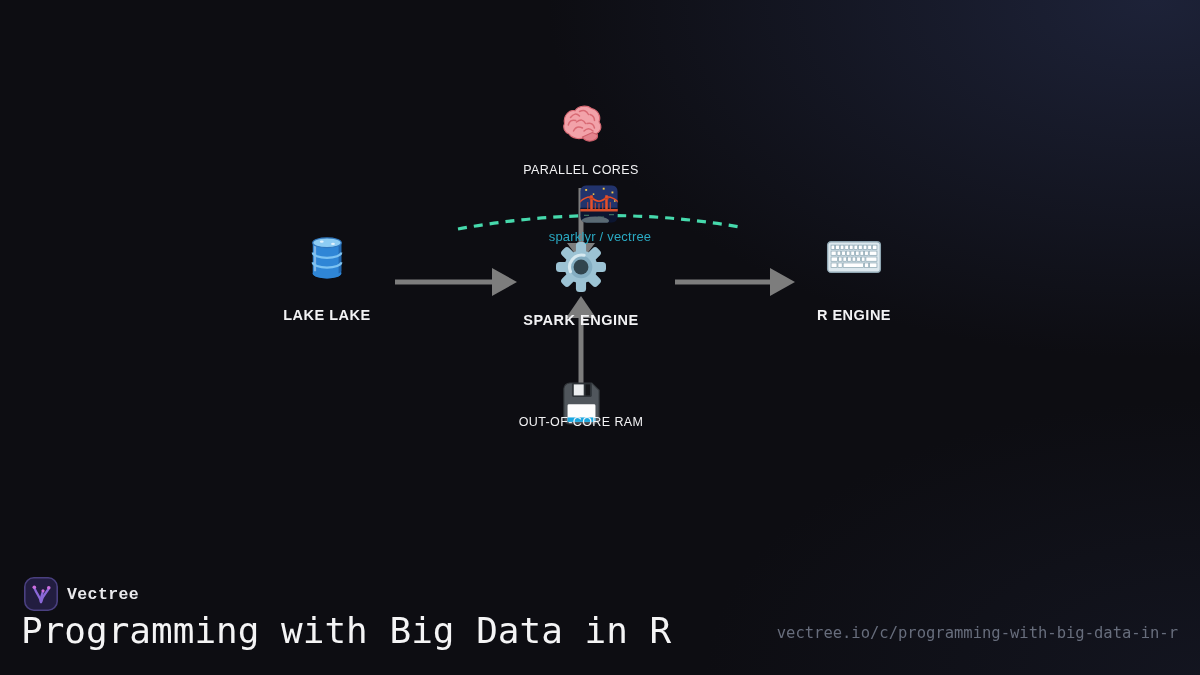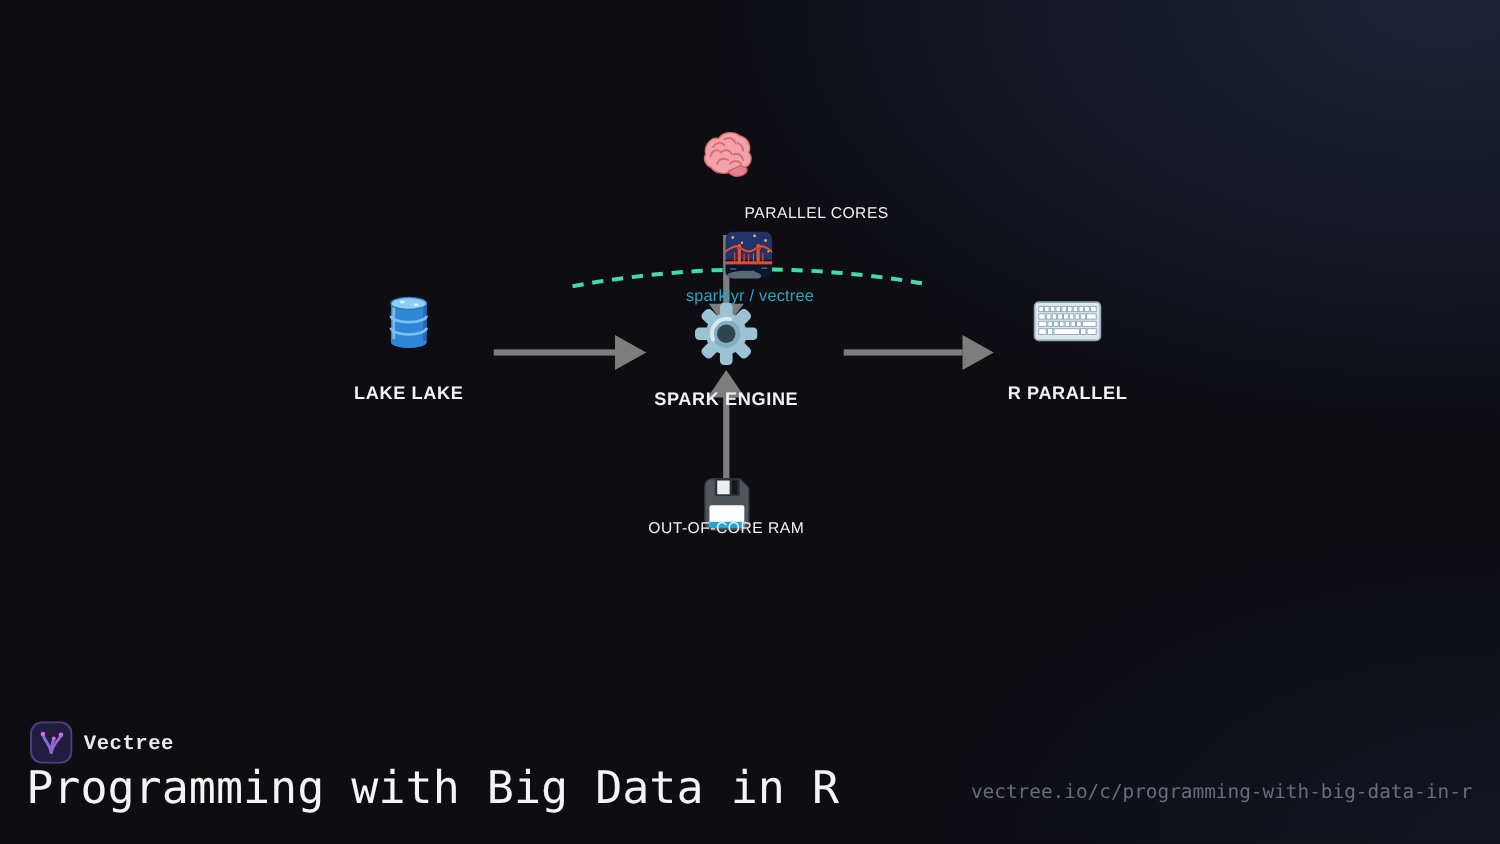--- a/index.html
+++ b/index.html
@@ -27,21 +27,21 @@
   .barrel-icon   { left:303px; top:230px; width:48px; height:54px; }
   .keyboard-icon { left:826px; top:240px; width:56px; height:34px; }
 
   
   .nlabel {
     position:absolute; width:260px; text-align:center;
     color:#f2f2f4; letter-spacing:.5px;
   }
   .nlabel.small { font-size:12.5px; font-weight:500; letter-spacing:.4px; }
   .nlabel.big   { font-size:14.5px; font-weight:700; }
-  .lab-parallel { left:451px; top:163px;text-align:right; }
+  .lab-parallel { left:451px; top:163px; }
   .lab-bridge   { left:470px; top:229px; font-size:13px; font-weight:500; color:#2aa9c2; letter-spacing:.2px; }
   .lab-spark    { left:451px; top:312px; }
   .lab-ram      { left:451px; top:415px; }
   .lab-datalake { left:197px; top:307px; }
   .lab-rconsole { left:724px; top:307px; }
 
   
   .footer-logo { left:24px; top:577px; width:34px; height:34px; }
   .brand-name {
     position:absolute; left:67px; top:585px;
@@ -209,21 +209,21 @@
         <rect x="50.4" y="27" width="8.6" height="5.5"></rect>
     </g>
   </g>
 </svg>
 
 <div class="nlabel small lab-parallel">PARALLEL CORES</div>
 <div class="nlabel lab-bridge">sparklyr / vectree</div>
 <div class="nlabel big lab-spark">SPARK ENGINE</div>
 <div class="nlabel small lab-ram">OUT-OF-CORE RAM</div>
 <div class="nlabel big lab-datalake">LAKE LAKE</div>
-<div class="nlabel big lab-rconsole">R PARALLEL</div>
+<div class="nlabel big lab-rconsole">R ENGINE</div>
 
 <svg class="abs footer-logo" viewBox="0 0 32 32">
   <rect x="0.75" y="0.75" width="30.5" height="30.5" rx="8.5" fill="#221d40" stroke="#4a4080" stroke-width="1.5"></rect>
   <g fill="none" stroke="#8a68d8" stroke-width="2.2" stroke-linecap="round">
     <path d="M16 23.5 C 15 18 12 16 10 11"></path>
     <path d="M16 23.5 C 17 18 20 16 23 11.5"></path>
     <path d="M16 23.5 C 16 19 16.5 17 17.5 14.5"></path>
   </g>
   <g fill="#cd6fe0">
     <circle cx="9.7" cy="9.6" r="1.7"></circle>

